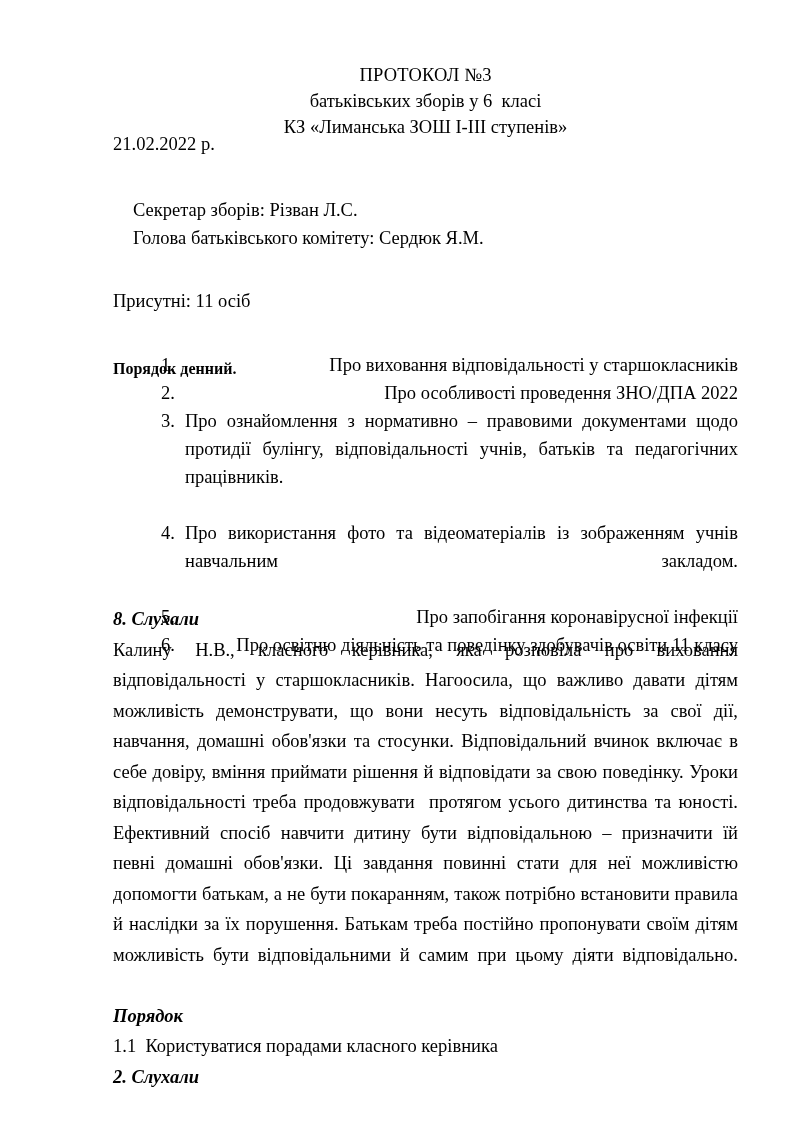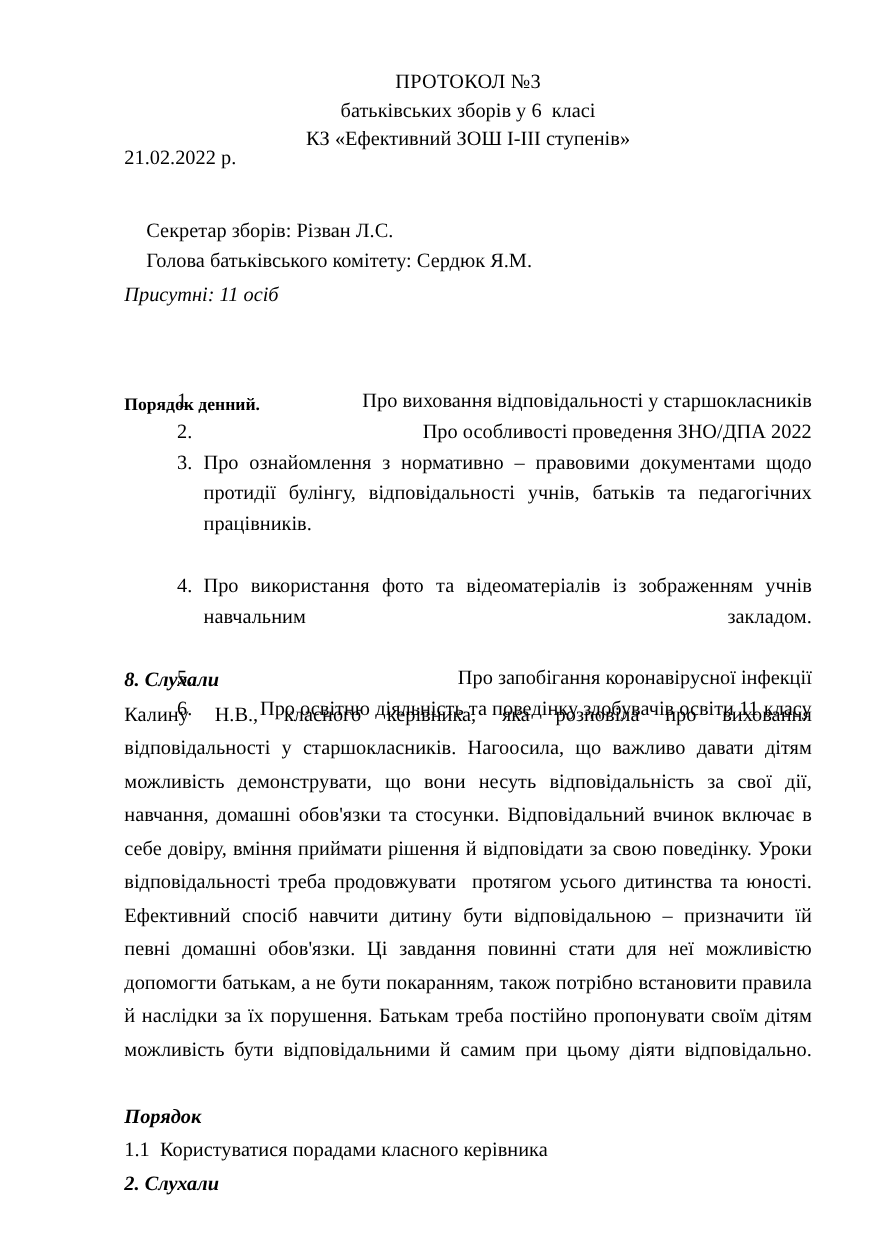--- a/index.html
+++ b/index.html
@@ -57,25 +57,24 @@
     top: 196px;
     font-size: 18.5px;
     line-height: 28px;
   }
   .officers div { white-space: pre; }
 
   
   .attendance {
     position: absolute;
     left: 113px;
-    top: 256px;
-    font-size: 18.5px;
-    line-height: 26px;
-    white-space: pre;
-    font-style: italic;
+    top: 288px;
+    font-size: 18.5px;
+    line-height: 26px;
+    white-space: pre;
   }
 
   
   .agenda-heading {
     position: absolute;
     left: 113px;
     top: 320px;
     font-size: 16px;
     line-height: 26px;
     font-weight: bold;
@@ -148,21 +147,21 @@
   }
 </style>
 </head>
 <body>
 
 <div class="page">
 
   <div class="title-block">
     <div class="title-line first">ПРОТОКОЛ №3</div>
     <div class="title-line">батьківських зборів у 6  класі</div>
-    <div class="title-line">КЗ «Ефективний ЗОШ I-III ступенів»</div>
+    <div class="title-line">КЗ «Лиманська ЗОШ I-III ступенів»</div>
   </div>
 
   <div class="date-line">21.02.2022 р.</div>
 
   <div class="officers">
     <div>Секретар зборів: Різван Л.С.</div>
     <div>Голова батьківського комітету: Сердюк Я.М.</div>
   </div>
 
   <div class="attendance">Присутні: 11 осіб</div>

